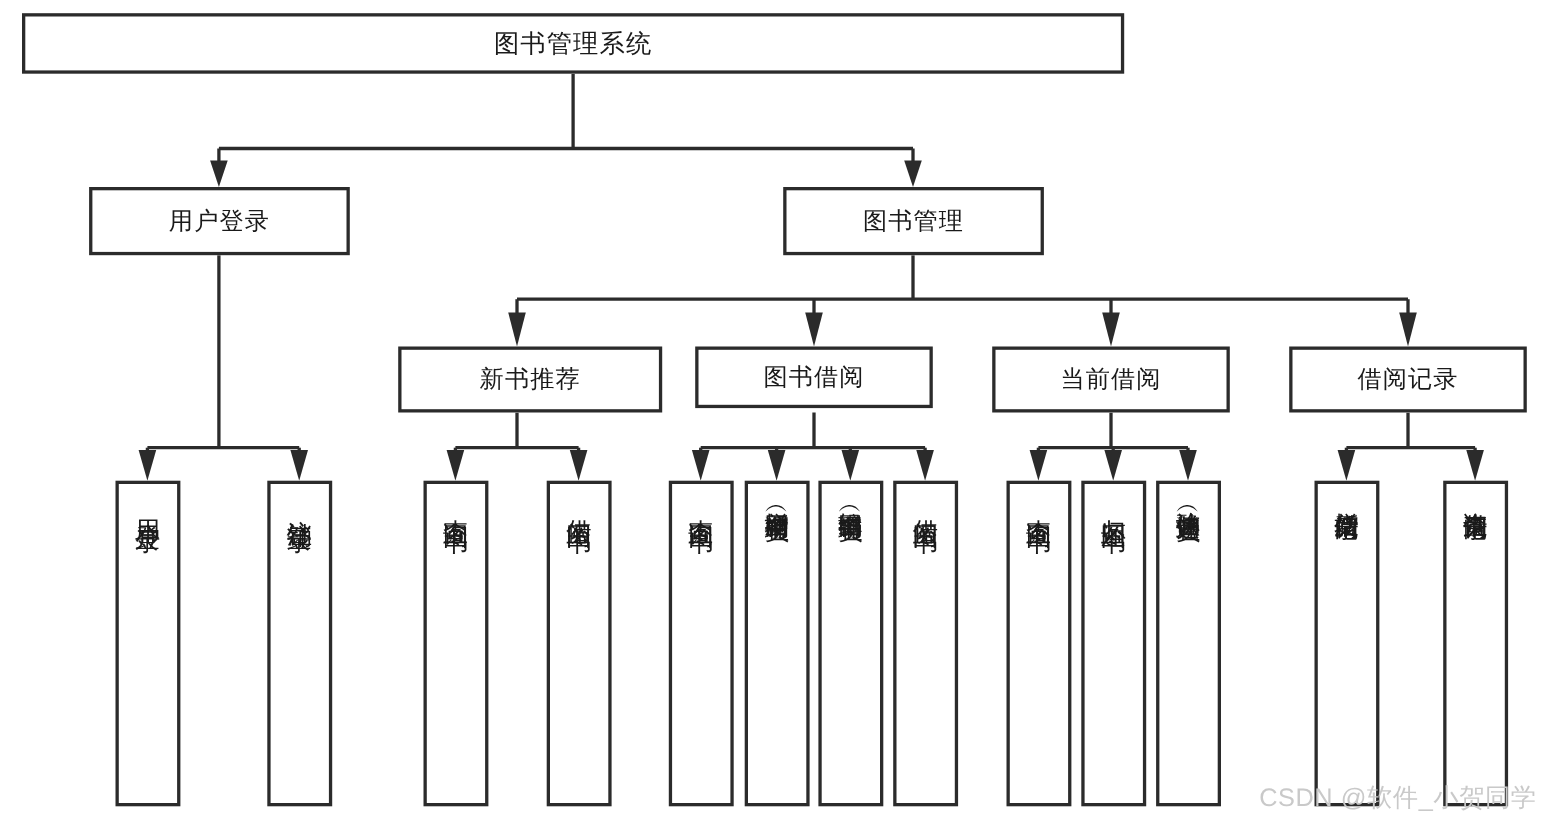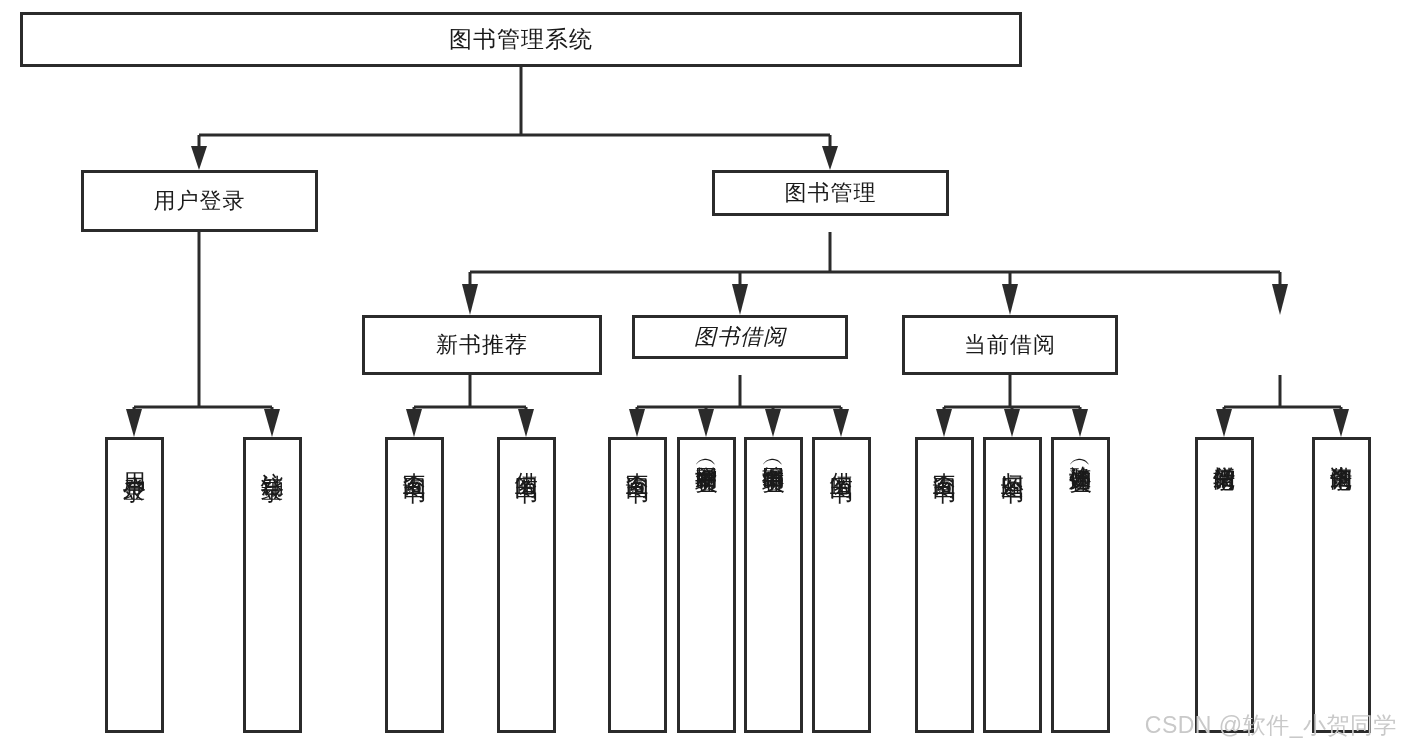--- a/index.html
+++ b/index.html
@@ -168,33 +168,36 @@
     <polygon class="arrow" points="1333,409 1349,409 1341,437"></polygon>
   </svg>
 
   <div class="node horiz root" style="left:20px; top:12px; width:1002px; height:55px;">
     <span class="label">图书管理系统</span>
   </div>
 
   <div class="node horiz" style="left:81px; top:170px; width:237px; height:62px;">
     <span class="label">用户登录</span>
   </div>
-  <div class="node horiz" style="left:712px; top:170px; width:237px; height:46px;">
+  <div class="node horiz" style="left:712px; top:170px; width:237px; height:62px;">
     <span class="label">图书管理</span>
   </div>
 
   <div class="node horiz" style="left:362px; top:315px; width:240px; height:60px;">
     <span class="label">新书推荐</span>
   </div>
-  <div class="node horiz" style="left:632px; top:315px; width:216px; height:44px;font-style:italic;">
+  <div class="node horiz" style="left:632px; top:315px; width:216px; height:56px;">
     <span class="label">图书借阅</span>
   </div>
   <div class="node horiz" style="left:902px; top:315px; width:216px; height:60px;">
     <span class="label">当前借阅</span>
   </div>
+  <div class="node horiz" style="left:1172px; top:315px; width:216px; height:60px;">
+    <span class="label">借阅记录</span>
+  </div>
 
   <div class="node vert" style="left:105px; top:437px; width:59px; height:296px;">
     <span class="label">用户登录</span>
   </div>
   <div class="node vert" style="left:243px; top:437px; width:59px; height:296px;">
     <span class="label">注销登录</span>
   </div>
 
   <div class="node vert" style="left:385px; top:437px; width:59px; height:296px;">
     <span class="label">查询图书</span>

